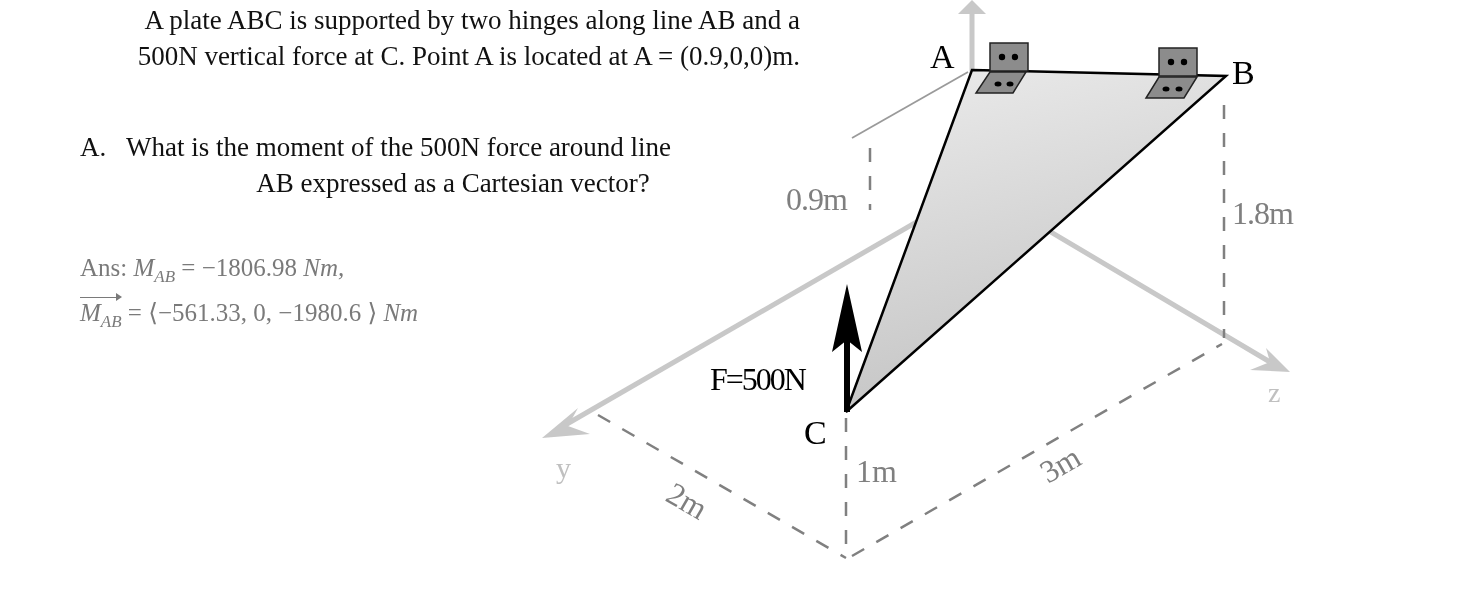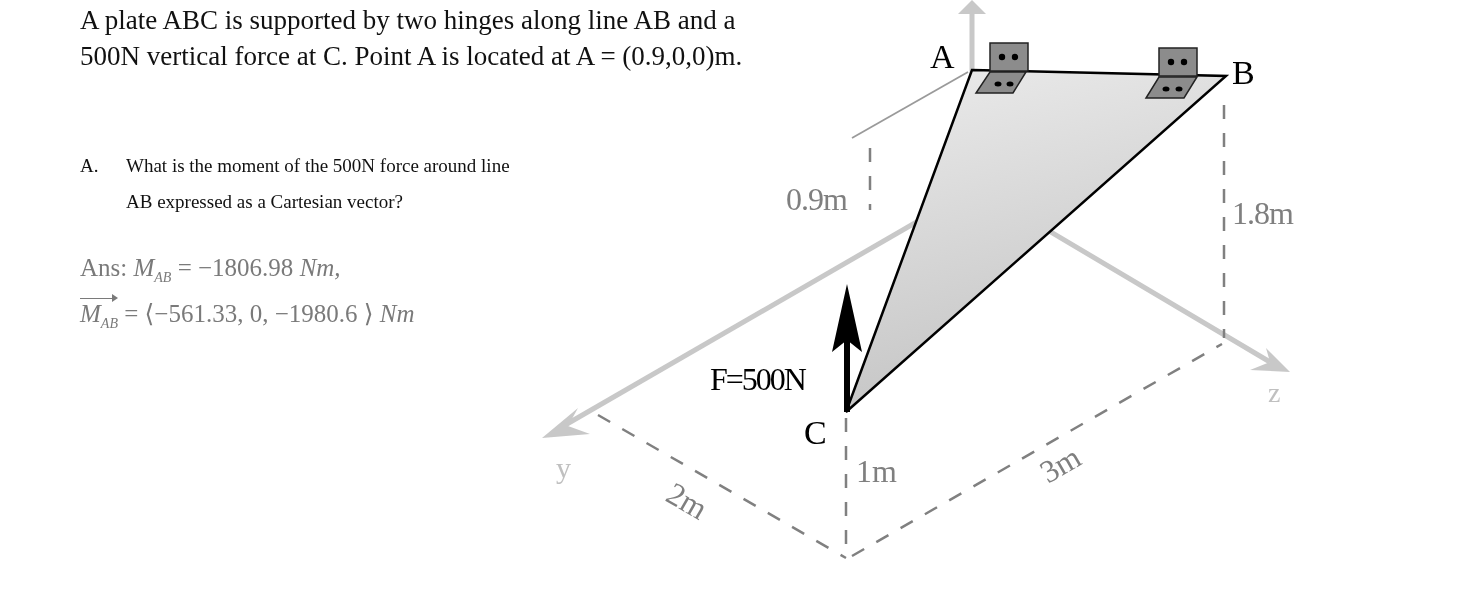--- a/index.html
+++ b/index.html
@@ -1,23 +1,23 @@
 <!DOCTYPE html>
 <html><head>
 <meta charset="utf-8">
 <style>
   html, body { margin:0; padding:0; background:#ffffff; }
   body { width:1458px; height:612px; position:relative; overflow:hidden; font-family:"Liberation Serif", serif; color:#111; }
-  .problem { position:absolute; left:80px; top:2px; width:720px; font-size:27px; line-height:36px; }
-  .question { position:absolute; left:80px; top:148px; width:700px; font-size:19px; line-height:36px; }
+  .problem { position:absolute; left:80px; top:2px; width:720px; font-size:27px; line-height:36px;text-align:right; }
+  .question { position:absolute; left:80px; top:129px; width:700px; font-size:27px; line-height:36px; }
   .question .num { display:inline-block; width:46px; }
-  .question .cont { padding-left:46px; display:block; }
+  .question .cont { padding-left:46px; display:block;text-align:center; }
   .answer { position:absolute; left:80px; top:250px; font-size:25px; line-height:36px; color:#7a7a7a; }
   .answer i { font-style:italic; font-family:"Liberation Serif", serif; }
-  .answer sub { font-size:14px; font-style:italic; }
+  .answer sub { font-size:17px; font-style:italic; }
   .over { position:relative; display:inline-block; }
   .over::before { content:""; position:absolute; left:0; right:2px; top:2px; border-top:1.5px solid #7a7a7a; }
   .over::after { content:""; position:absolute; right:0; top:-2px; border-left:6px solid #7a7a7a; border-top:4px solid transparent; border-bottom:4px solid transparent; }
   svg { position:absolute; left:0; top:0; }
   .lbl { font-family:"Liberation Serif", serif; }
 </style>
 </head>
 <body>
 
 <div class="problem">A plate ABC is supported by two hinges along line AB and a 500N vertical force at C. Point A is located at A = (0.9,0,0)m.</div>

